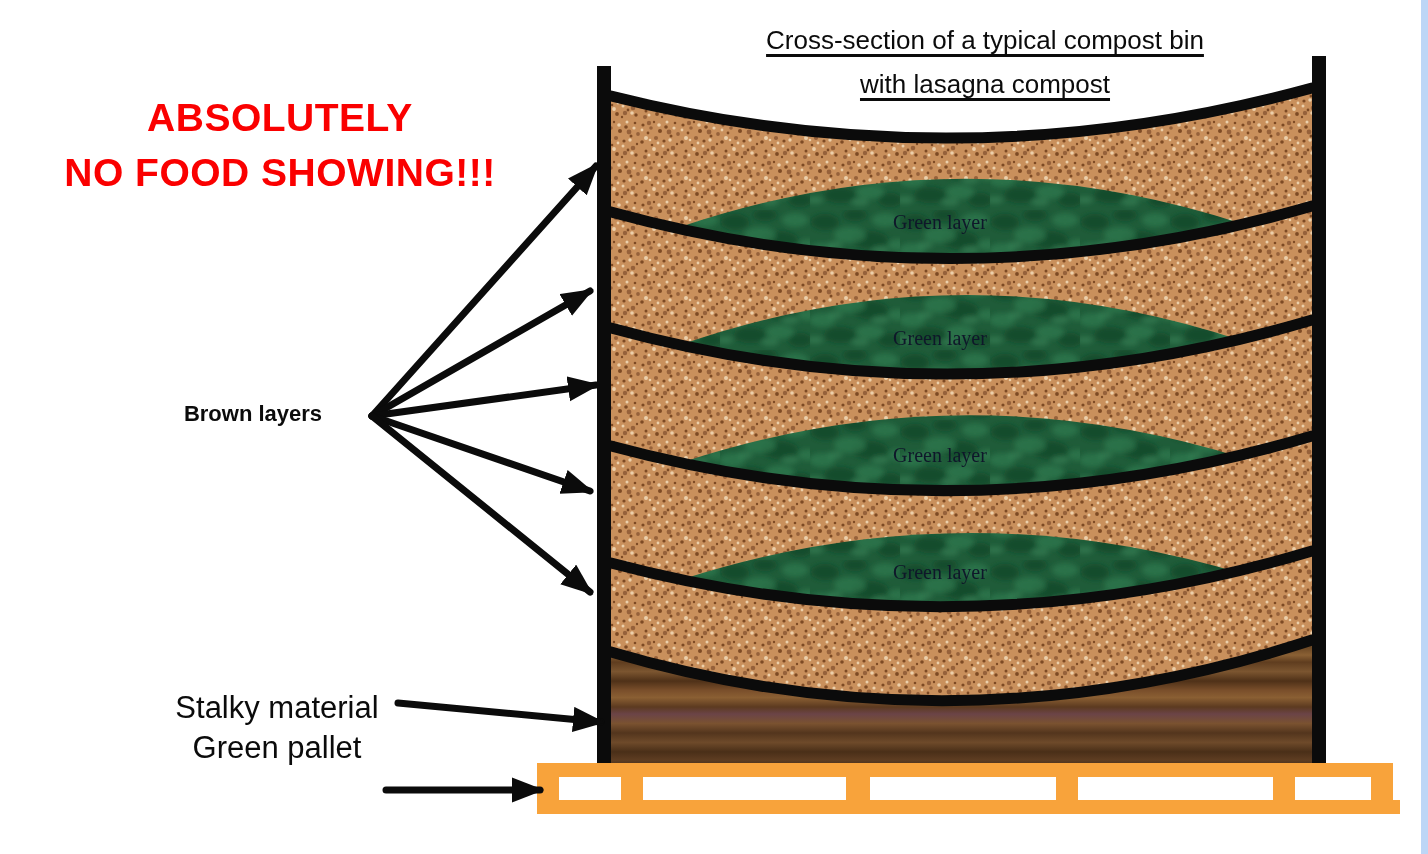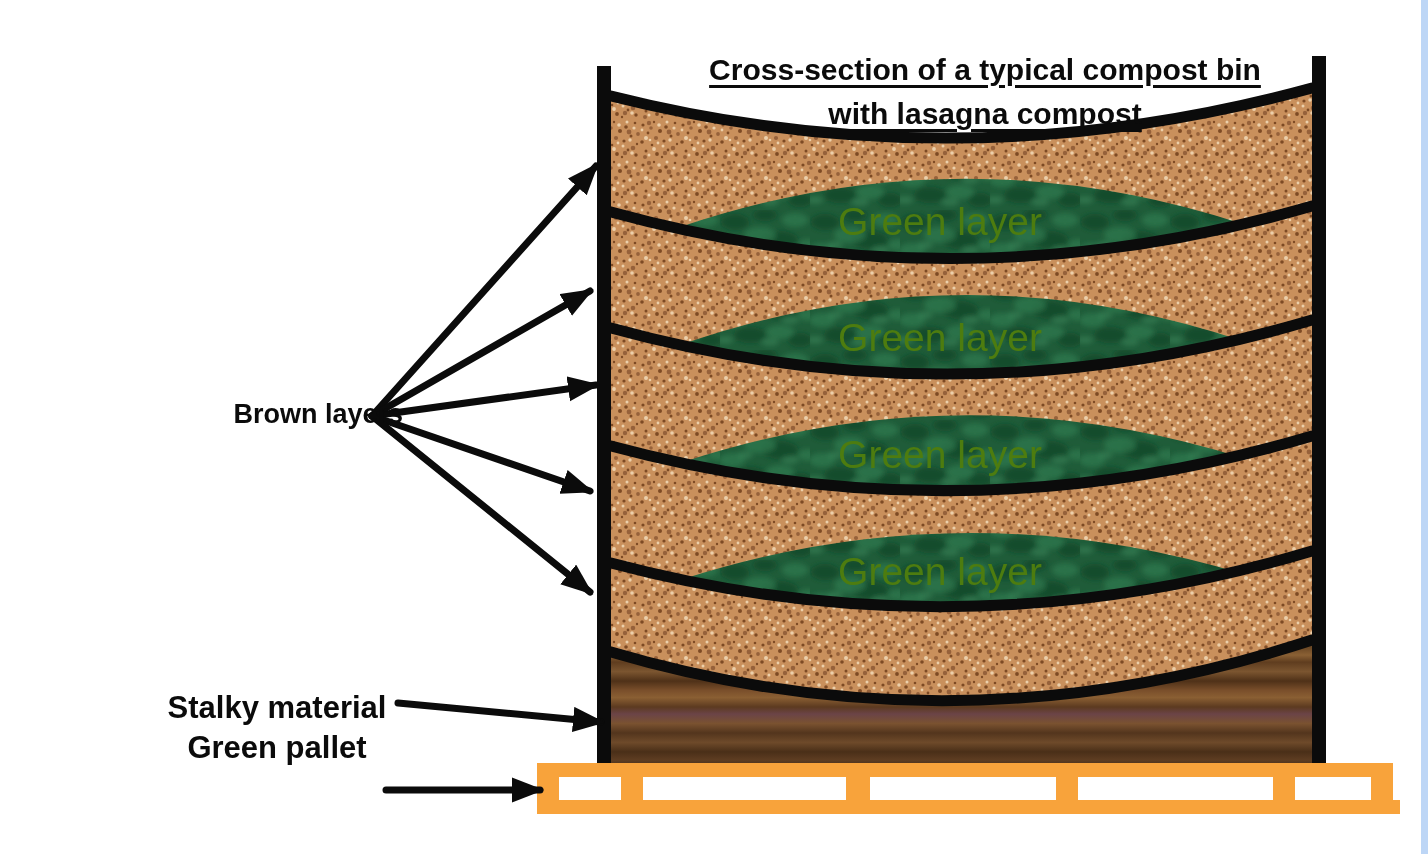--- a/index.html
+++ b/index.html
@@ -14,26 +14,26 @@
   body{
     width:1428px;height:854px;position:relative;overflow:hidden;
     background:#ffffff;
     font-family:"Liberation Sans", sans-serif;
     -webkit-font-smoothing:antialiased;
   }
   .stage{position:absolute;inset:0;}
   svg{position:absolute;left:0;top:0;}
   .txt{position:absolute;text-align:center;color:var(--ink);}
   .txt span{display:block;}
-  .title{left:630px;top:18px;width:710px;font-size:30px;font-weight:bold;line-height:44px;margin-top:30px;}
+  .title{left:630px;top:18px;width:710px;font-size:26px;font-weight:normal;line-height:44px;}
   .title span{text-decoration:underline;text-decoration-thickness:3px;text-underline-offset:5px;}
   .warning{left:0px;top:90px;width:560px;font-size:39px;font-weight:bold;line-height:55px;color:var(--warning_red);letter-spacing:0.5px;}
-  .brown-label{left:103px;top:396px;width:300px;font-size:27px;font-weight:bold;line-height:36px;text-align:right;}
-  .stalky-label{left:127px;top:688px;width:300px;font-size:31px;font-weight:bold;line-height:40px;}
-  .green-label{left:790px;width:300px;font-size:39px;color:#4d7c0f;line-height:36px;text-align:center;position:absolute;}
+  .brown-label{left:103px;top:396px;width:300px;font-size:22px;font-weight:bold;line-height:36px;}
+  .stalky-label{left:127px;top:688px;width:300px;font-size:31px;font-weight:normal;line-height:40px;}
+  .green-label{left:790px;width:300px;font-size:20px;color:#0f172a;line-height:36px;text-align:center;position:absolute;font-family:Liberation Serif, serif;}
   .gl1{top:204px;} .gl2{top:320px;} .gl3{top:437px;} .gl4{top:554px;}
   .edge-strip{position:absolute;right:0;top:0;width:7px;height:854px;background:var(--edge_blue);}
   .c-pallet{fill:var(--pallet);}
   .c-curve{stroke:var(--ink);stroke-width:11;fill:none;stroke-linecap:round;}
   .c-arrow{stroke:var(--ink);stroke-width:7;fill:none;stroke-linecap:round;}
   .c-wall{fill:var(--ink);}
 </style>
 </head>
 <body>
 
@@ -180,20 +180,24 @@
 
     <line class="c-arrow" x1="398" y1="703" x2="601" y2="722" marker-end="url(#ah)"></line>
     <line class="c-arrow" x1="386" y1="790" x2="540" y2="790" marker-end="url(#ah)"></line>
   </svg>
 
   <div class="txt title">
     <span>Cross-section of a typical compost bin</span>
     <span>with lasagna compost</span>
   </div>
 
+  <div class="txt warning">
+    <span>ABSOLUTELY</span>
+    <span>NO FOOD SHOWING!!!</span>
+  </div>
 
   <div class="txt brown-label">
     <span>Brown layers</span>
   </div>
 
   <div class="txt stalky-label">
     <span>Stalky material</span>
     <span>Green pallet</span>
   </div>
 

